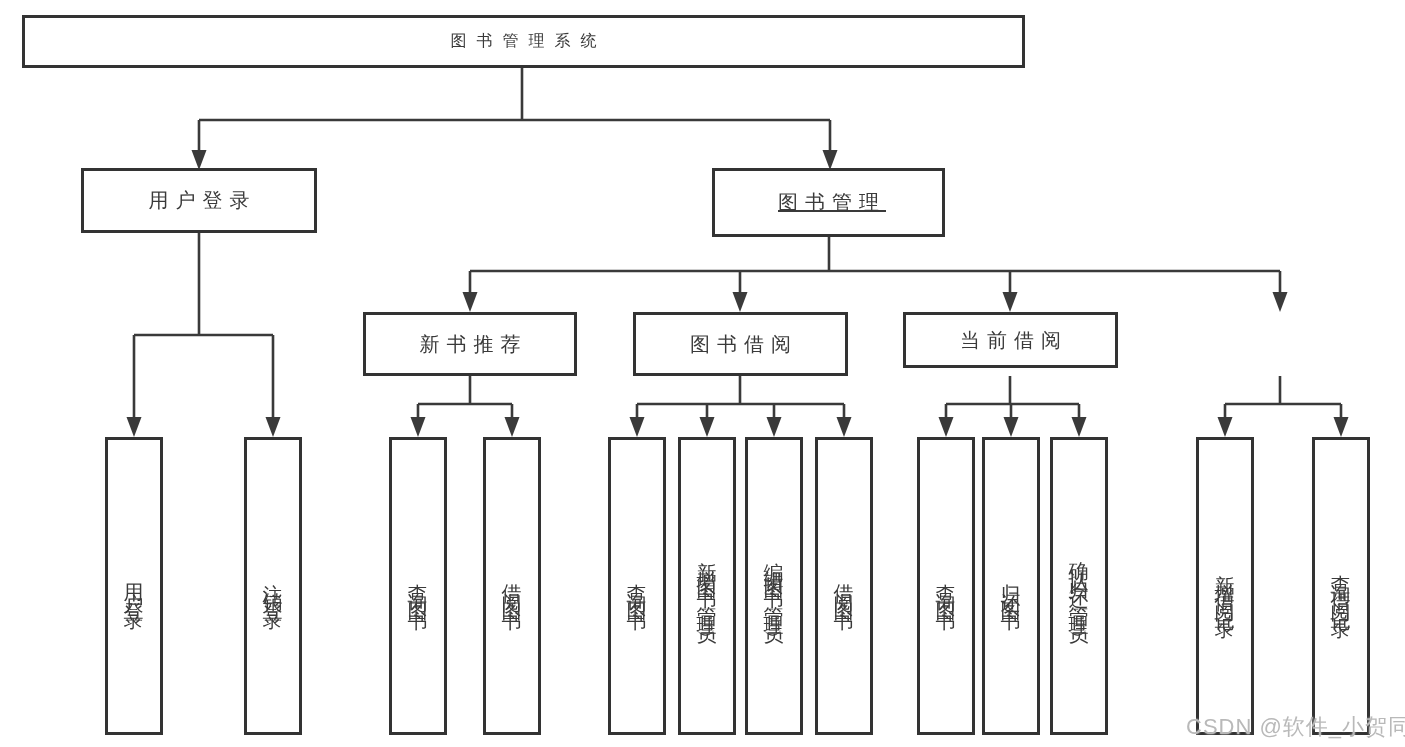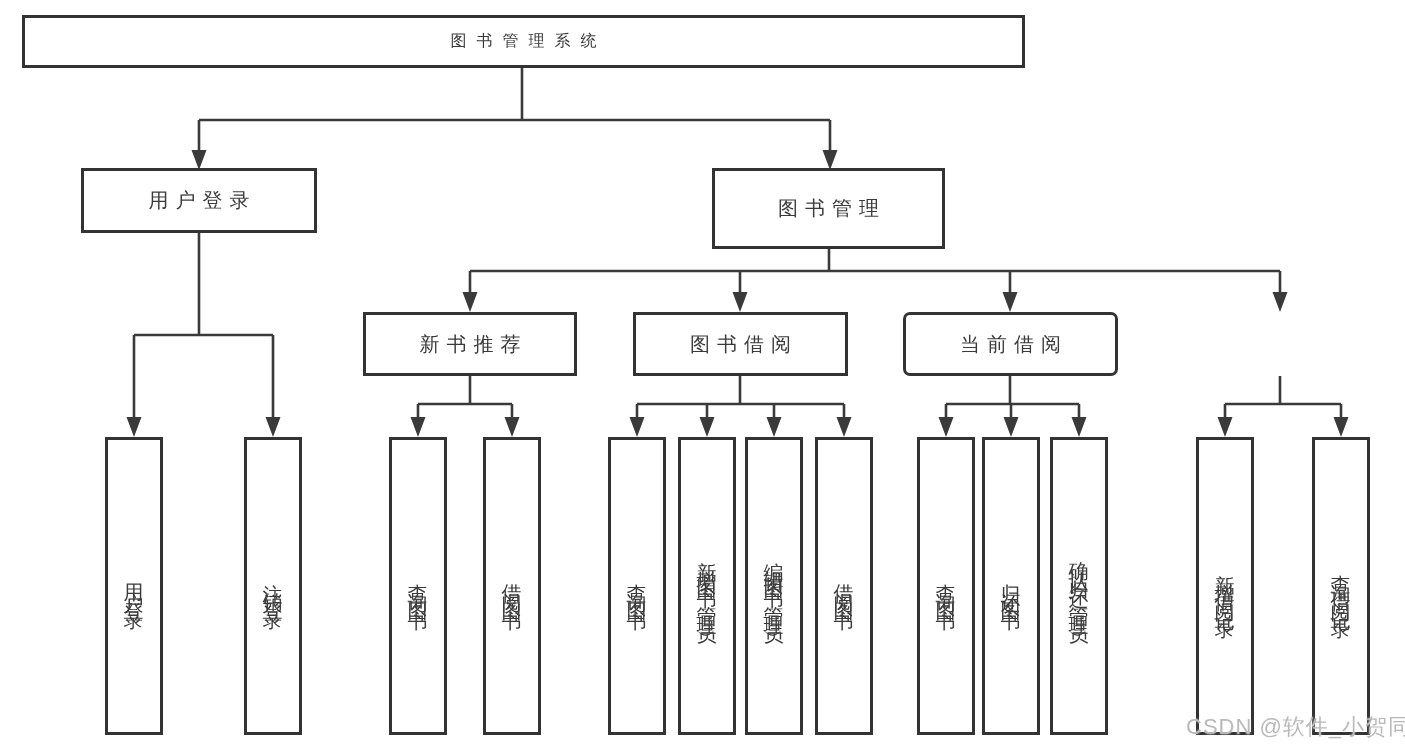--- a/index.html
+++ b/index.html
@@ -119,31 +119,31 @@
     </g>
   </svg>
 
   <div class="box h title" style="left:22px; top:15px; width:1003px; height:53px;">
     <span>图书管理系统</span>
   </div>
 
   <div class="box h" style="left:81px; top:168px; width:236px; height:65px;">
     <span>用户登录</span>
   </div>
-  <div class="box h" style="left:712px; top:168px; width:233px; height:81px;">
+  <div class="box h" style="left:712px; top:168px; width:233px; height:69px;text-decoration:underline;">
     <span>图书管理</span>
   </div>
 
   <div class="box h" style="left:363px; top:312px; width:214px; height:64px;">
     <span>新书推荐</span>
   </div>
   <div class="box h" style="left:633px; top:312px; width:215px; height:64px;">
     <span>图书借阅</span>
   </div>
-  <div class="box h" style="left:903px; top:312px; width:215px; height:64px;border-radius:7px;">
+  <div class="box h" style="left:903px; top:312px; width:215px; height:56px;">
     <span>当前借阅</span>
   </div>
 
   <div class="box v" style="left:105px; top:437px; width:58px; height:298px;">
     <span>用户登录</span>
   </div>
   <div class="box v" style="left:244px; top:437px; width:58px; height:298px;">
     <span>注销登录</span>
   </div>
 

